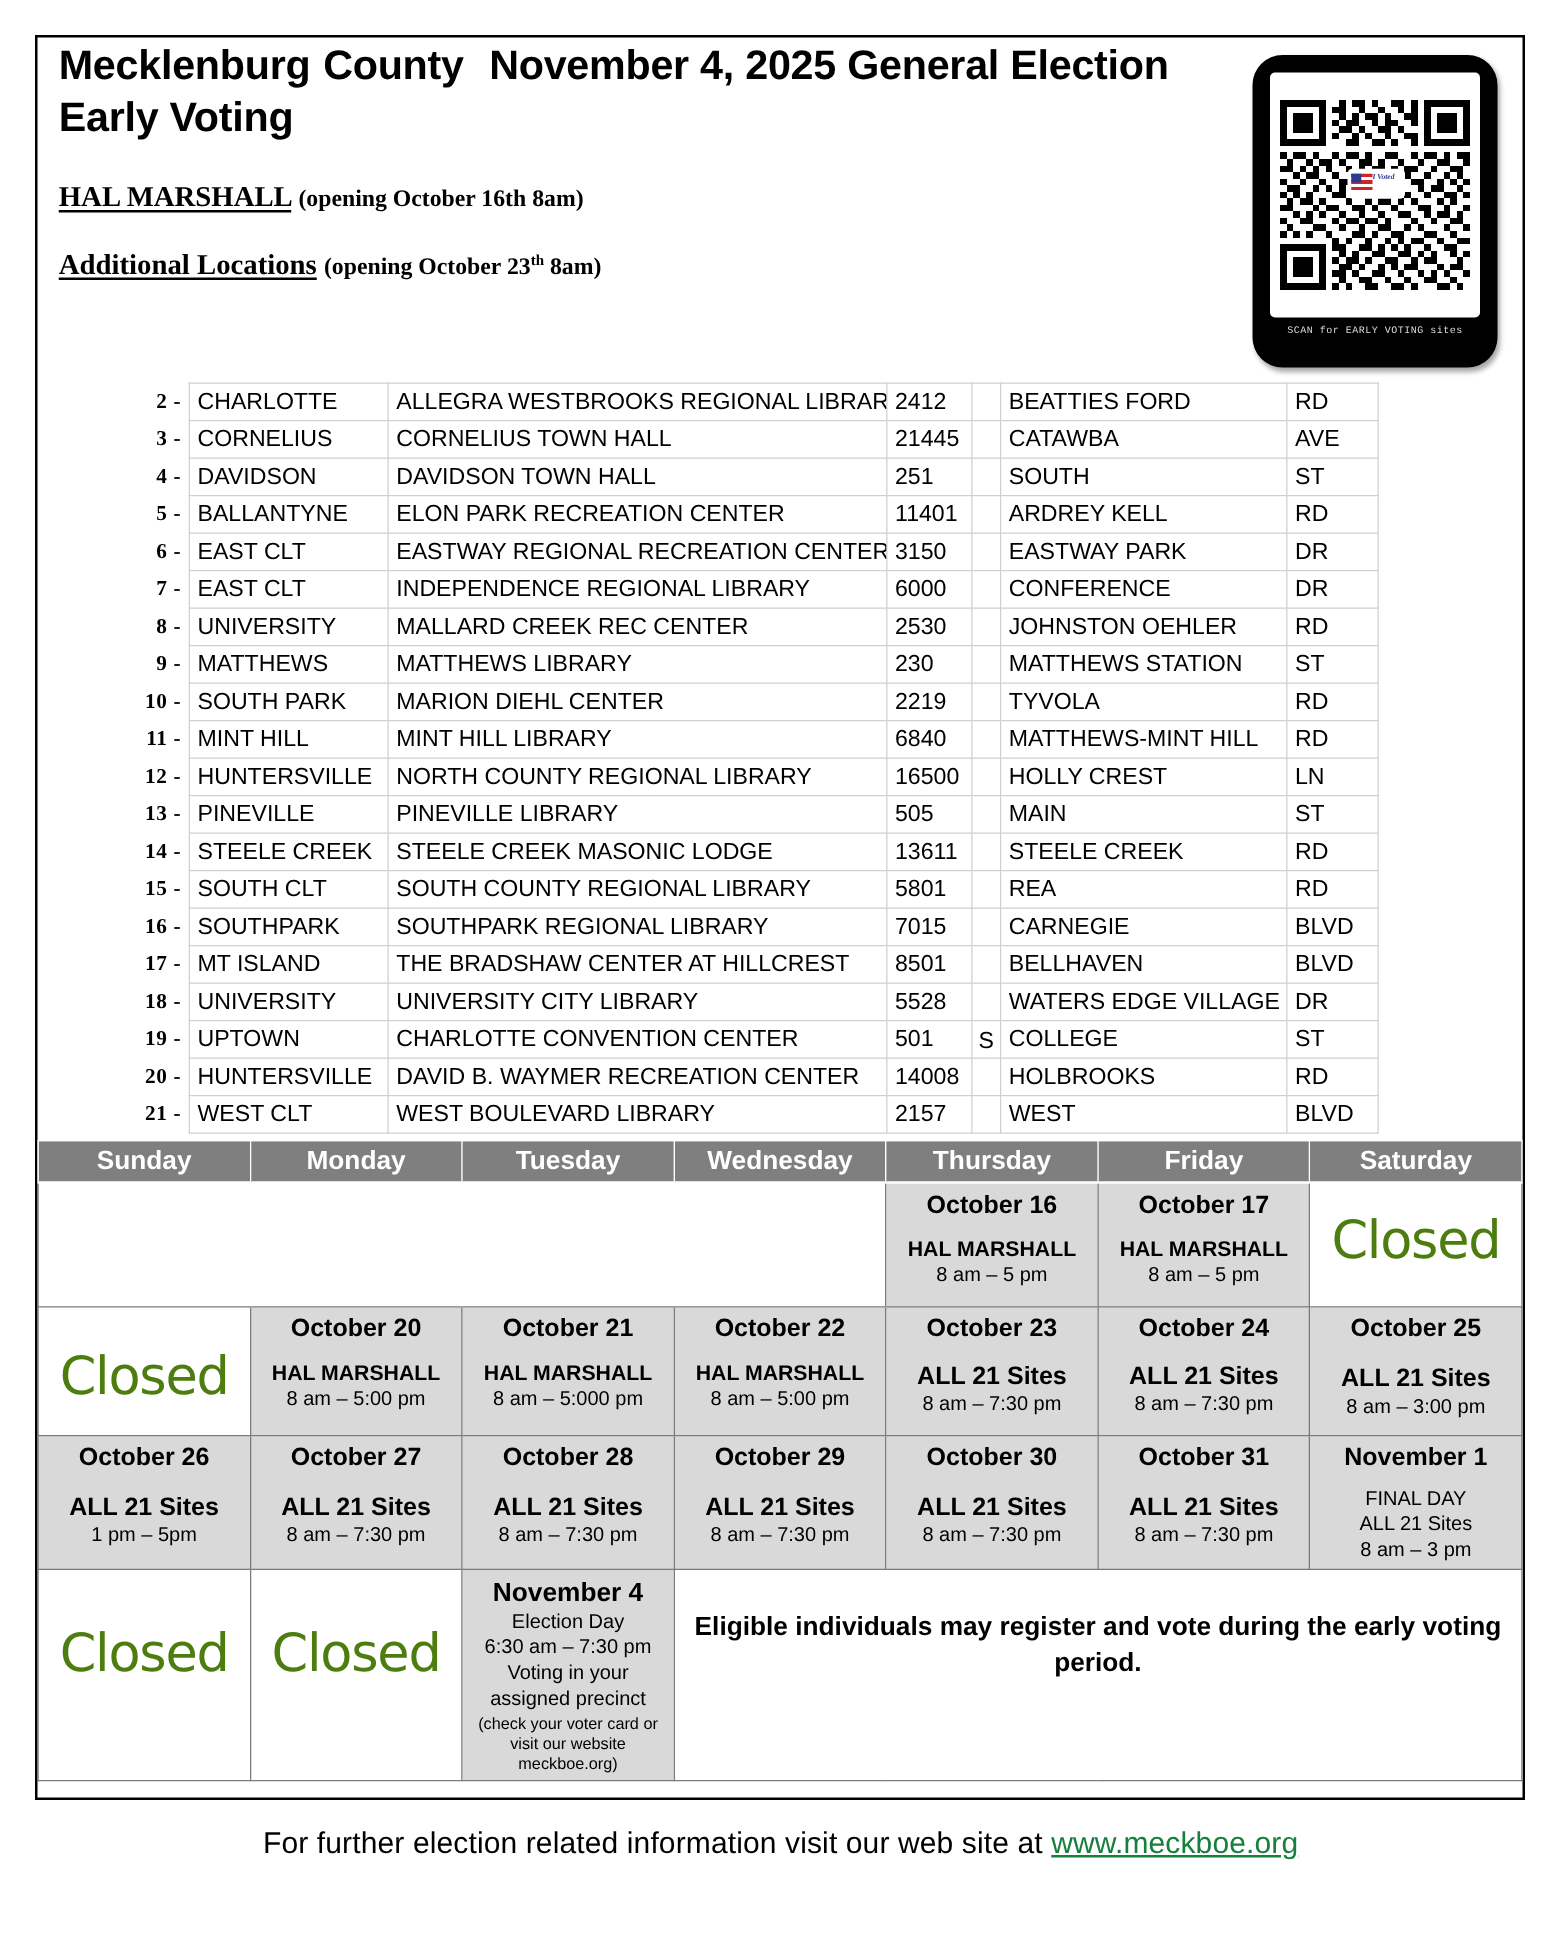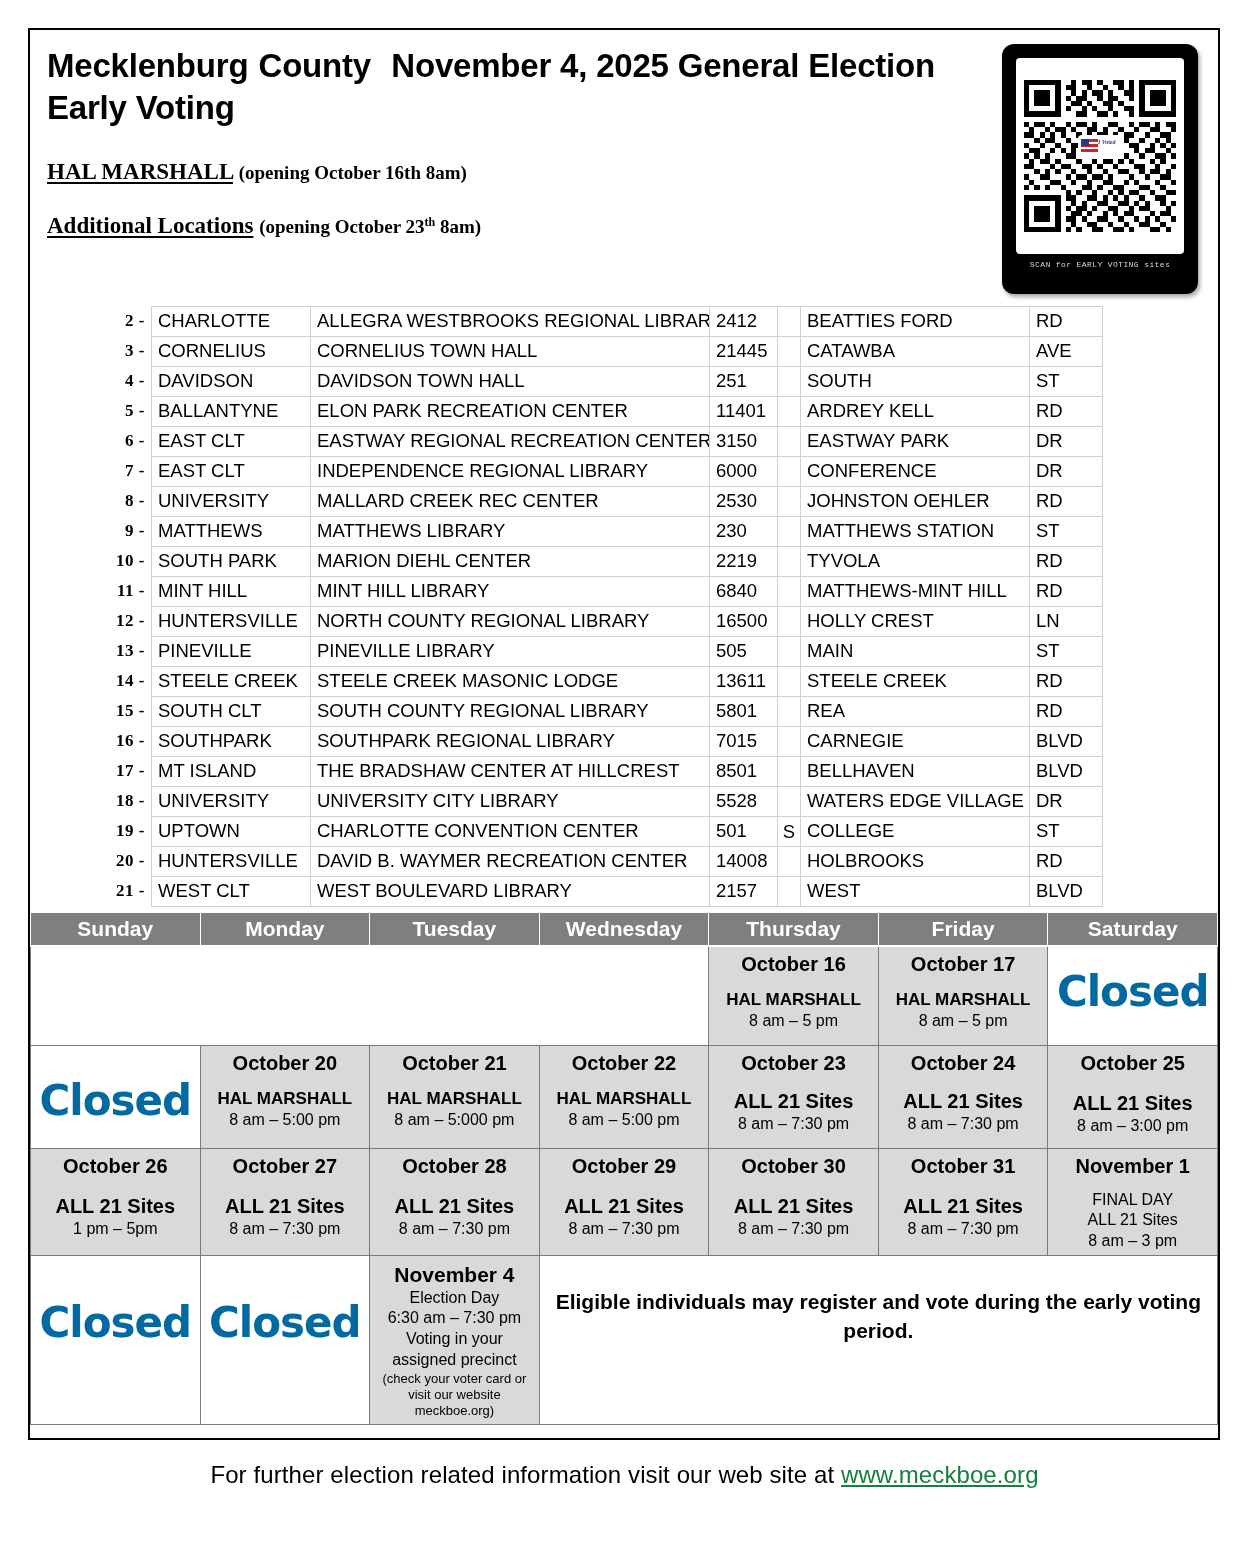--- a/index.html
+++ b/index.html
@@ -24,21 +24,21 @@
     height: 1412px;
     border: 2px solid #000000;
     box-sizing: border-box;
     background: #ffffff;
   }
 
   
   .header-wrap {
     position: absolute;
     left: 17px;
-    top: 15px;
+    top: 1px;
     width: 930px;
   }
   .main-title {
     font-size: 33px;
     font-weight: bold;
     line-height: 1.28;
     letter-spacing: -0.2px;
     margin: 0;
   }
   .main-title .sp { letter-spacing: 1px; }
@@ -69,21 +69,21 @@
   .sec-head.second { margin-top: 31px; }
 
   
   .qr-block {
     position: absolute;
     left: 972px;
     top: 14px;
     width: 196px;
     height: 250px;
     background: #000000;
-    border-radius: 12px;
+    border-radius: 24px;
     box-shadow: 2px 3px 4px rgba(0,0,0,0.35);
   }
   .qr-inner {
     position: absolute;
     left: 14px;
     top: 14px;
     width: 168px;
     height: 196px;
     background: #ffffff;
     border-radius: 4px;
@@ -225,24 +225,24 @@
   }
   .d-site.big { font-size: 20px; }
   .d-time {
     font-size: 16px;
     line-height: 1.25;
     margin-top: 1px;
   }
   .d-gap-small { margin-top: 16px; }
 
   .closed {
-    color: #0369a1;
+    color: #4d7c0f;
     font-size: 42px;
     font-family: "DejaVu Sans", sans-serif;
-    font-weight: bold;
+    font-weight: normal;
     letter-spacing: -1px;
     line-height: 1;
     padding-top: 18px;
     text-align: center;
   }
   .closed.r4 { padding-top: 40px; }
   .closed.r2 { padding-top: 28px; }
 
   .final-stack {
     margin-top: 12px;

